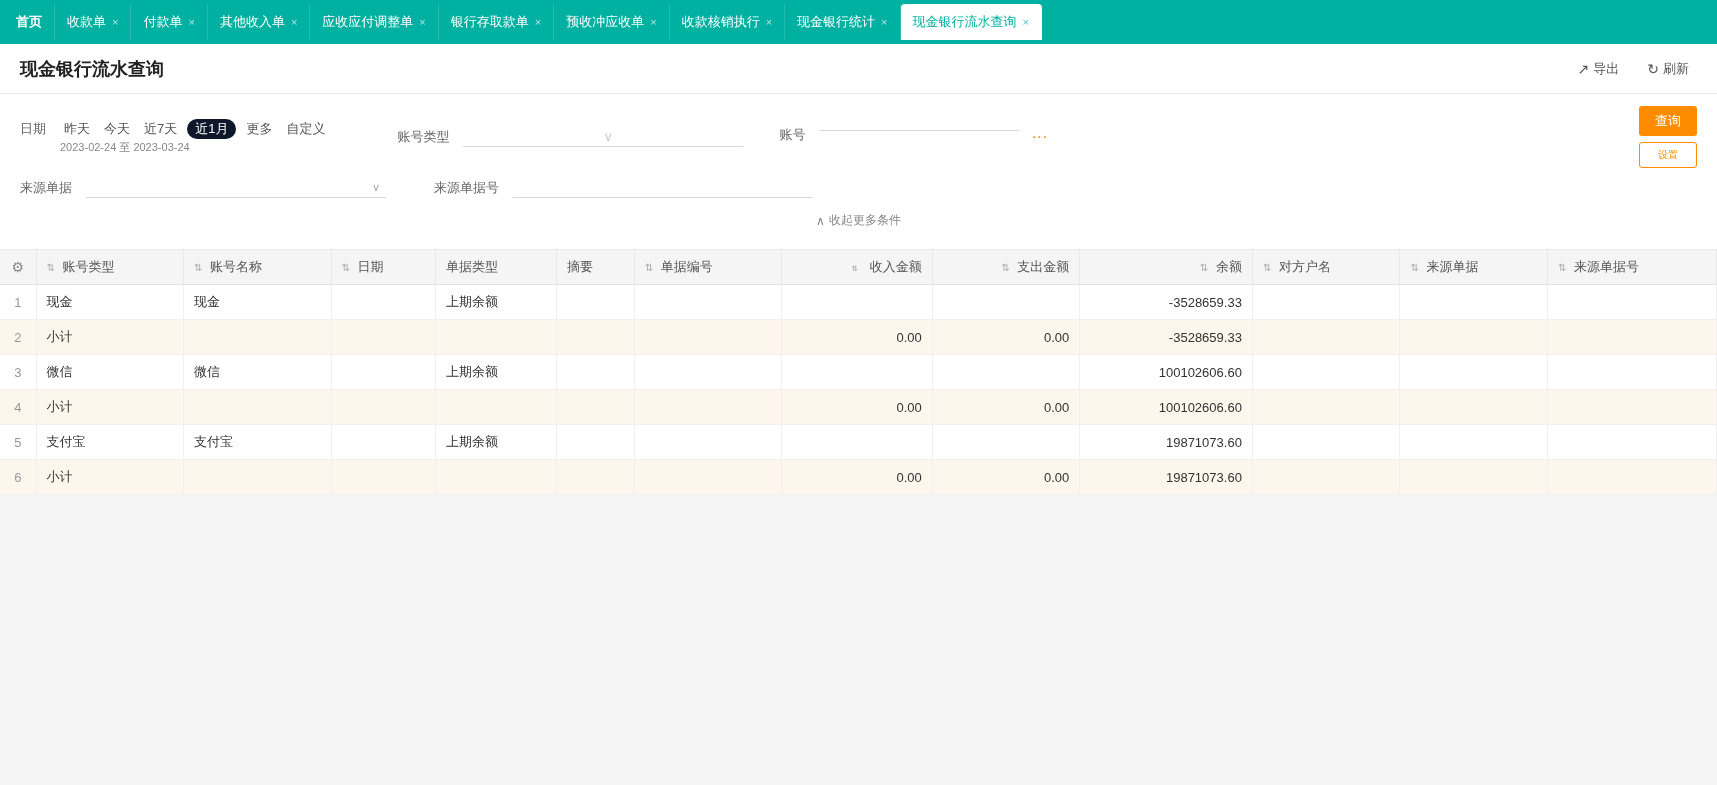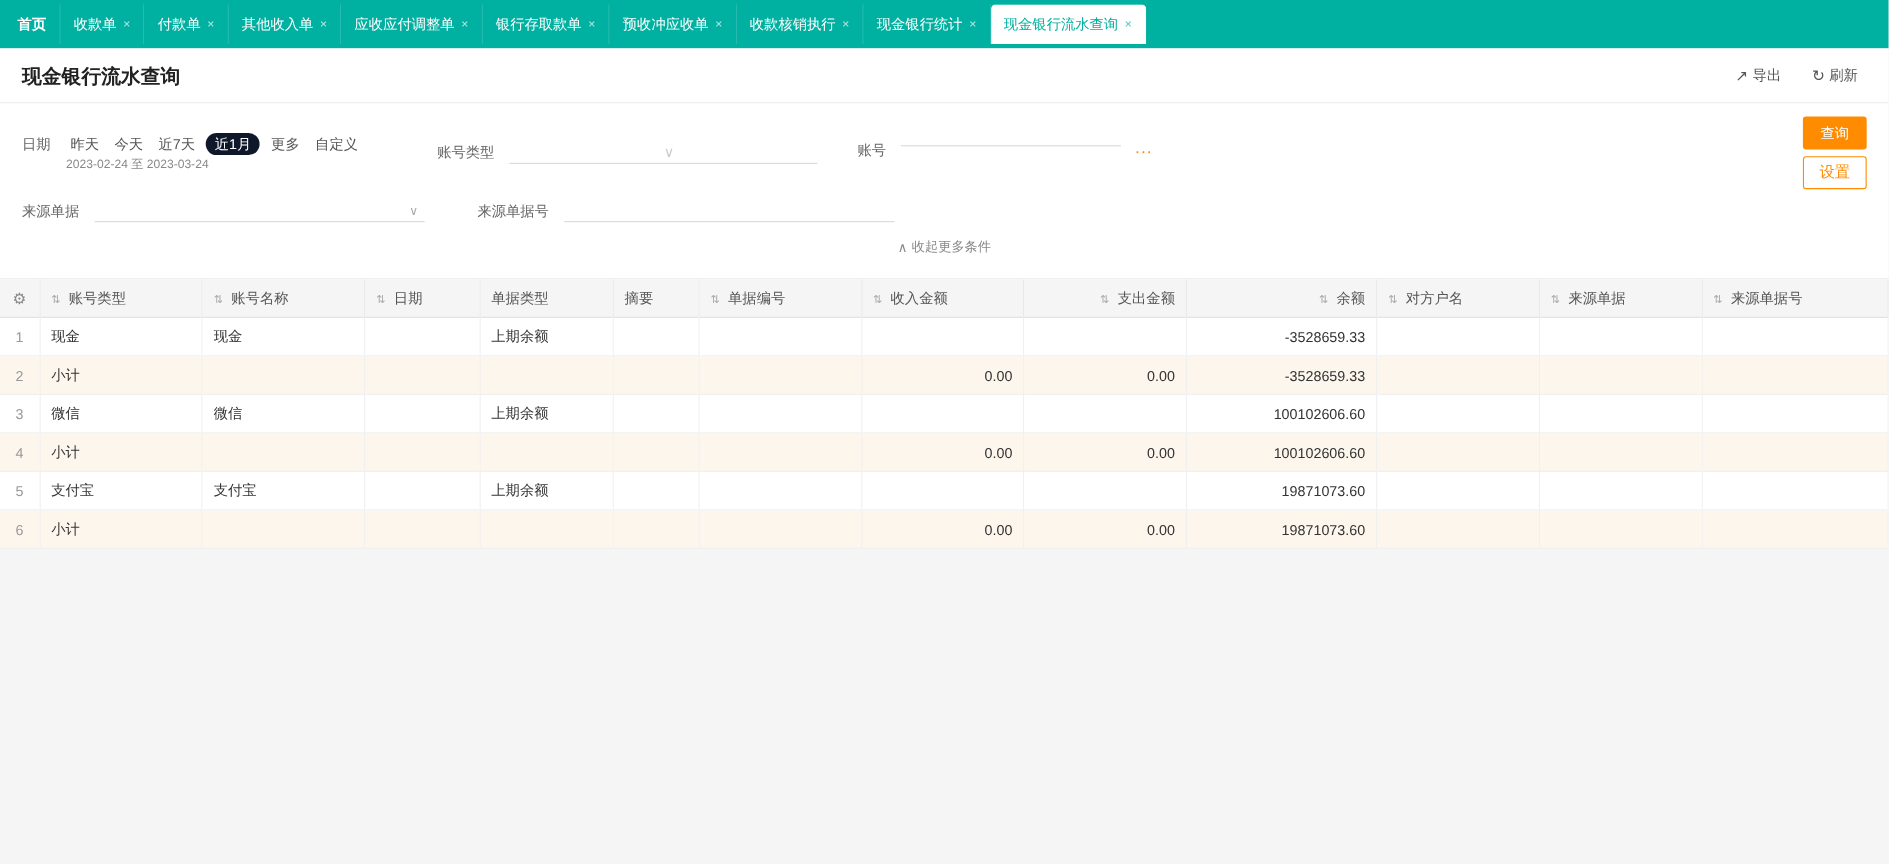--- a/index.html
+++ b/index.html
@@ -173,21 +173,21 @@
       font-size: 13px;
       cursor: pointer;
       white-space: nowrap;
     }
     .settings-btn {
       background: #fff;
       color: #ff8c00;
       border: 1px solid #ff8c00;
       border-radius: 3px;
       padding: 5px 14px;
-      font-size: 14px;
+      font-size: 10px;
       cursor: pointer;
       white-space: nowrap;
     }
 
     .collapse-bar {
       display: flex;
       justify-content: center;
       align-items: center;
       padding: 4px 0 8px 0;
       cursor: pointer;
@@ -401,21 +401,21 @@
         <th>
           <span>单据类型</span>
         </th>
         <th>
           <span>摘要</span>
         </th>
         <th>
           <span class="sort-arrows">⇅</span>
           <span>单据编号</span>
         </th>
-        <th style="text-align:left;">
+        <th style="text-align:right;font-family:Liberation Mono, monospace;">
           <span class="sort-arrows">⇅</span>
           <span>收入金额</span>
         </th>
         <th style="text-align:right;">
           <span class="sort-arrows">⇅</span>
           <span>支出金额</span>
         </th>
         <th style="text-align:right;">
           <span class="sort-arrows">⇅</span>
           <span>余额</span>

